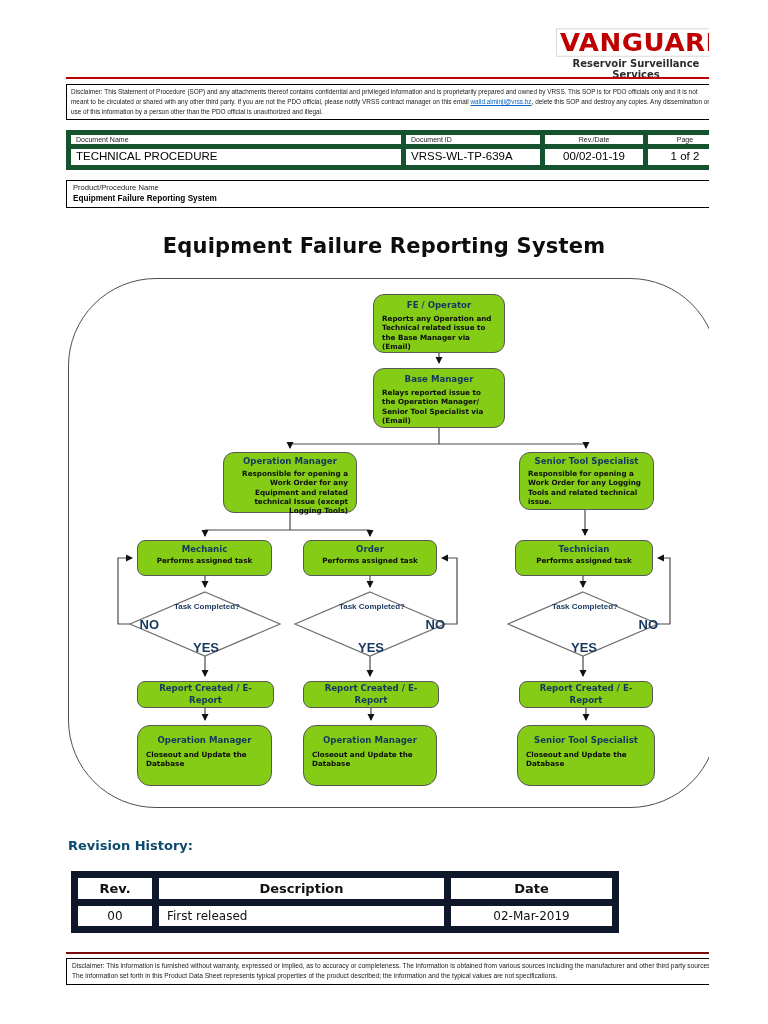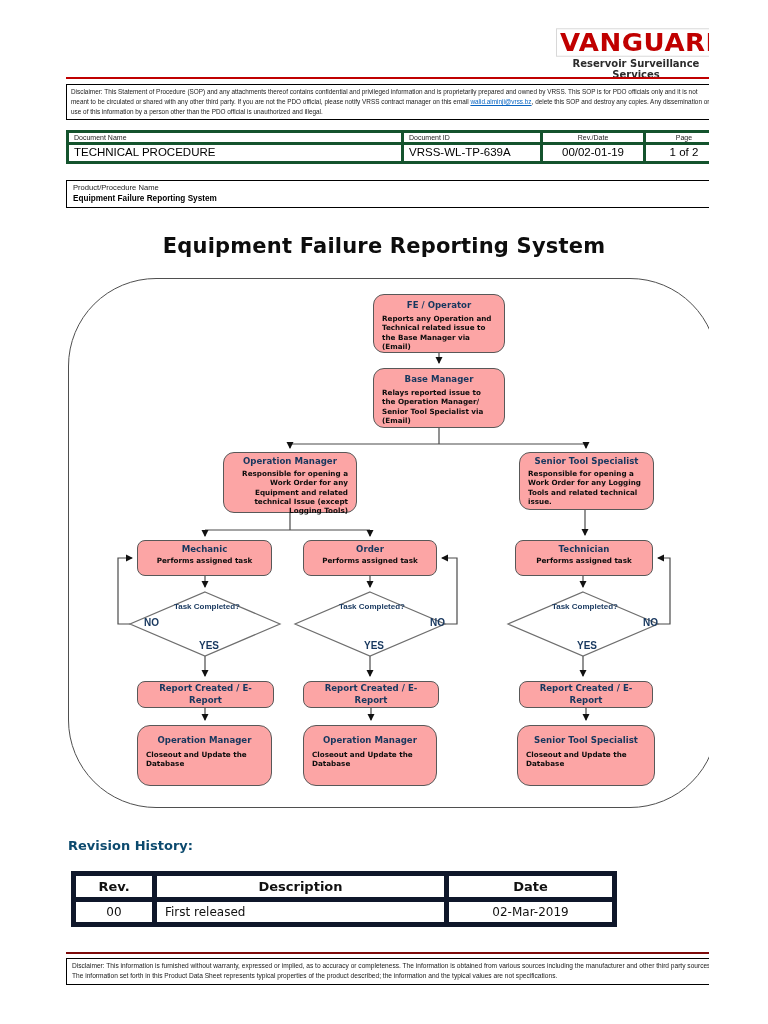--- a/index.html
+++ b/index.html
@@ -17,49 +17,49 @@
   }
   .logo-tag { font-family:"DejaVu Sans", sans-serif; font-weight:bold; font-size:10px; color:#2b2b2b; margin-top:1px; }
   
   .rule-top { position:absolute; left:66px; top:77px; width:656px; height:2px; background:#c00000; }
   .rule-bottom { position:absolute; left:66px; top:952px; width:656px; height:2px; background:#7d0a0a; }
   
   .disc1 { position:absolute; left:66px; top:84px; width:656px; border:1px solid #000; padding:2px 4px; font-size:6.4px; line-height:1.55; color:#1a1a1a; }
   .doc-link { color:#0563c1; text-decoration:underline; cursor:pointer; }
   
   .doc-table { position:absolute; left:66px; top:130px; width:656px; border-collapse:collapse; table-layout:fixed; }
-  .doc-table td { border:3px solid #14532d; padding:1px 5px; }
+  .doc-table td { border:5px solid #14532d; padding:1px 5px; }
   .doc-table tr.lbl td { font-size:7px; color:#1a1a1a; }
   .doc-table tr.val td { font-size:11.5px; color:#000; padding:1px 5px 3px; }
   .ctr { text-align:center; }
   
   .prod-box { position:absolute; left:66px; top:180px; width:656px; border:1px solid #000; padding:2px 6px 4px; }
   .prod-label { font-size:7.6px; color:#1a1a1a; }
   .prod-name { font-size:8.2px; font-weight:bold; color:#000; margin-top:2px; }
   
   .main-title {
     position:absolute; left:0; top:234px; width:768px; text-align:center;
     font-family:"DejaVu Sans", sans-serif; font-weight:bold; font-size:21px; color:#0d0d0d; letter-spacing:0.2px;
   }
   
   .flow-frame { position:absolute; left:68px; top:278px; width:650px; height:530px; border:1.6px solid #4f4f4f; border-radius:88px; }
   .flow-svg { position:absolute; left:0; top:0; width:768px; height:1024px; pointer-events:none; }
-  .node { position:absolute; background:#fca5a5; border:1.1px solid #585858; border-radius:11px; font-family:"DejaVu Sans", sans-serif; }
+  .node { position:absolute; background:#84cc16; border:1.1px solid #585858; border-radius:11px; font-family:"DejaVu Sans", sans-serif; }
   .node-title { color:#17375e; font-weight:bold; font-size:8.6px; text-align:center; padding-top:5px; }
   .node-body { color:#0d0d0d; font-weight:bold; font-size:7.2px; line-height:1.3; text-align:left; padding:4px 8px 0; }
   .node-body.center { text-align:center; padding:2px 4px 0; }
   .report-node { display:flex; align-items:center; justify-content:center; }
   .report-node .node-title { padding:0 16px; line-height:1.3; }
   .flow-label { position:absolute; font-family:Liberation Sans, sans-serif; font-weight:bold; color:#17375e; text-align:right; }
   .decision-label { font-size:8px; line-height:1.35; }
-  .yn-label { font-size:10px; }
+  .yn-label { font-size:13px; }
   
   .rev-heading { position:absolute; left:68px; top:838px; font-family:"DejaVu Sans", sans-serif; font-weight:bold; font-size:13px; color:#0c4a6e; }
   .rev-table { position:absolute; left:71px; top:871px; border-collapse:collapse; table-layout:fixed; font-family:"DejaVu Sans", sans-serif; }
-  .rev-table td { border:5px solid #0f172a; font-size:12px; padding:3px 8px; height:22px; }
+  .rev-table td { border:7px solid #0f172a; font-size:12px; padding:3px 8px; height:22px; }
   .rev-table tr.hdr td { font-weight:bold; font-size:13px; text-align:center; }
   
   .disc2-box { position:absolute; left:66px; top:958px; width:656px; border:1px solid #000; }
   .disc2-text { font-size:6.6px; line-height:1.5; color:#1a1a1a; padding:2px 5px 3px; }
   .address-row { border-top:1px solid #000; text-align:center; font-size:7.2px; color:#000; padding:2px 4px 3px; }
 </style>
 </head>
 <body>
 
 <div class="page">

